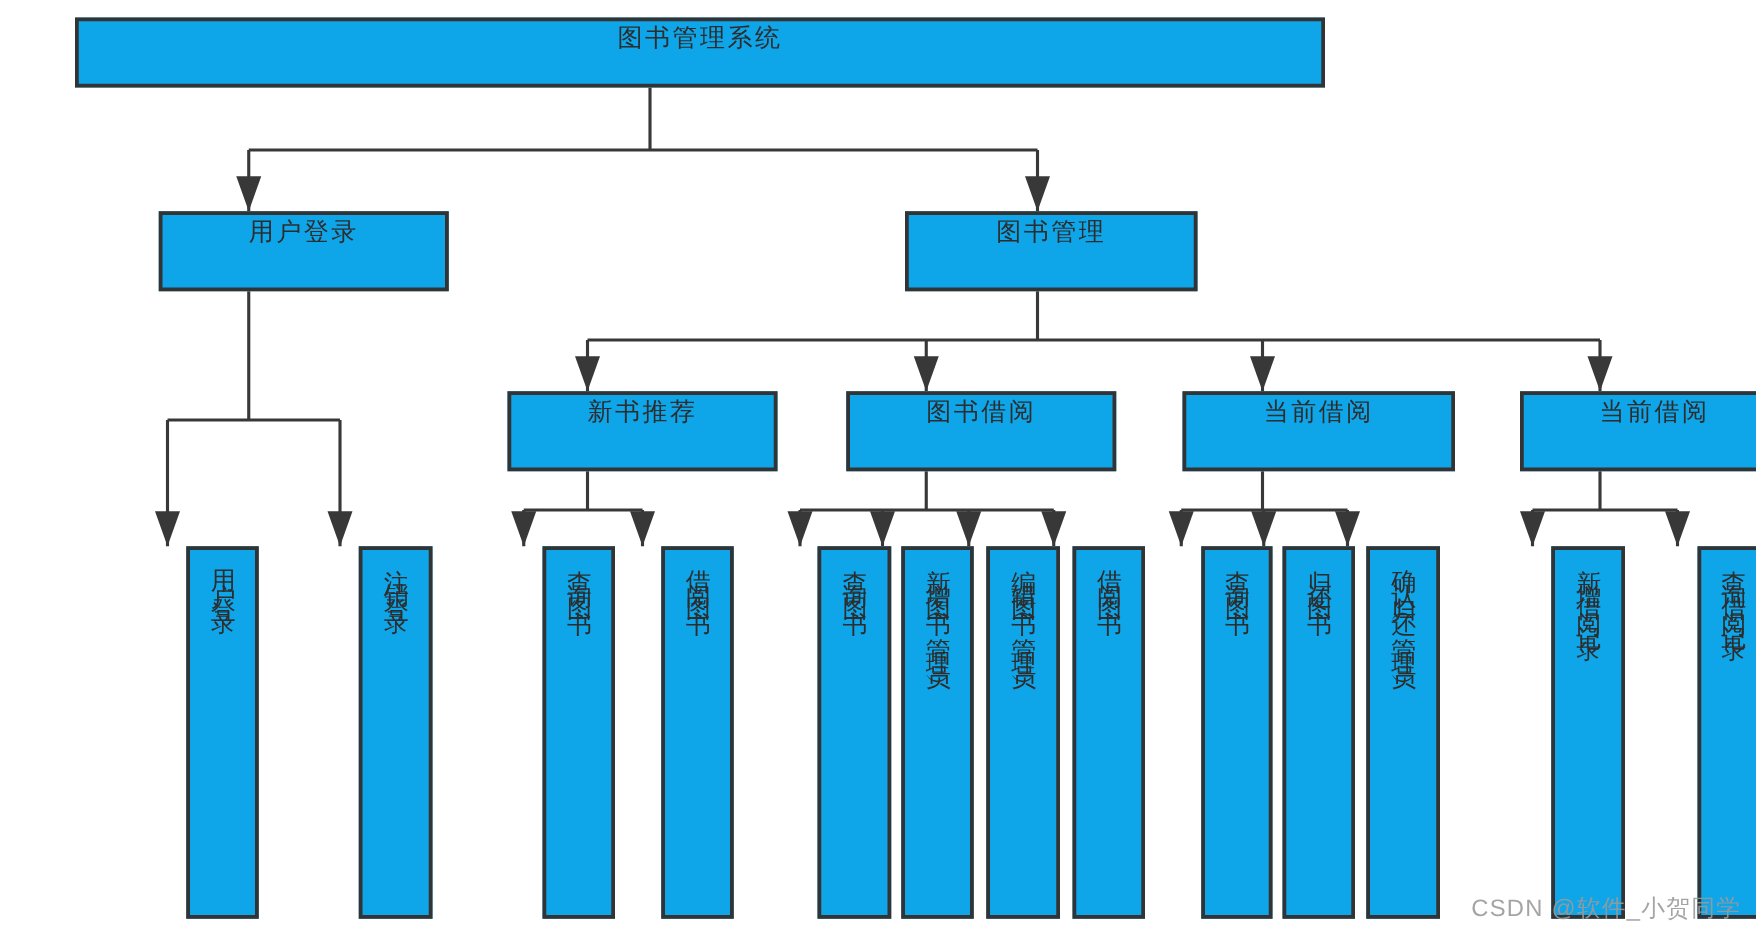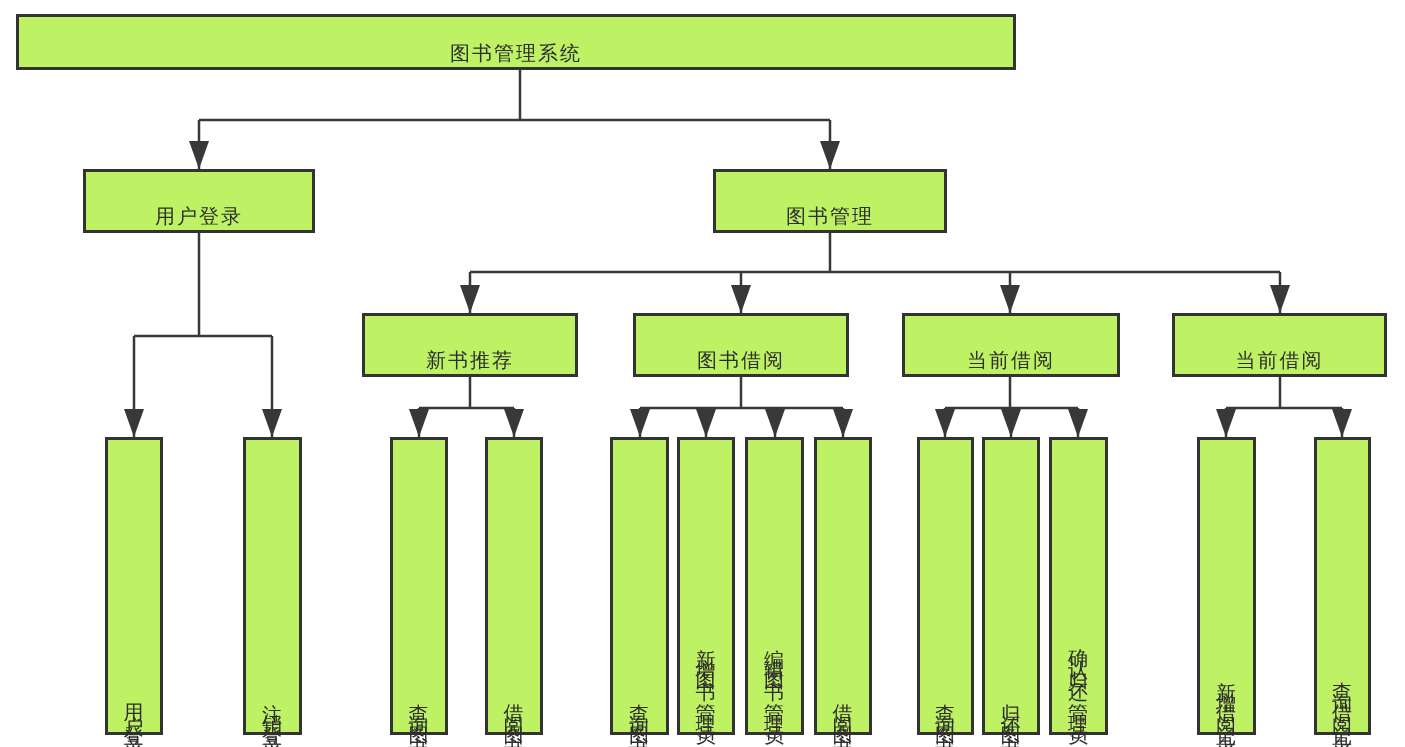--- a/index.html
+++ b/index.html
@@ -13,27 +13,28 @@
   }
   .connectors {
     position: absolute;
     left: 0; top: 0;
     width: 1405px; height: 747px;
     z-index: 0;
   }
   .node {
     position: absolute;
     box-sizing: border-box;
-    background: #bef264;
+    background: #0ea5e9;
     border: 3px solid #333333;
     display: flex;
-    align-items: flex-end;
+    align-items: flex-start;
     justify-content: center;
     z-index: 1;
     color: #2d2d2d;
+    margin-left: 44px;
   }
   .node.h span {
     font-size: 20px;
     letter-spacing: 2px;
     white-space: nowrap;
   }
   .node.v span {
     writing-mode: vertical-rl;
     font-size: 20px;
     letter-spacing: 11px;
@@ -99,21 +100,21 @@
     </g>
   </svg>
 
   <div class="node h" style="left:16px;top:14px;width:1000px;height:56px">
     <span>图书管理系统</span>
   </div>
 
   <div class="node h" style="left:83px;top:169px;width:232px;height:64px">
     <span>用户登录</span>
   </div>
-  <div class="node h" style="left:713px;top:169px;width:234px;height:64px">
+  <div class="node h" style="left:680px;top:169px;width:234px;height:64px">
     <span>图书管理</span>
   </div>
 
   <div class="node h" style="left:362px;top:313px;width:216px;height:64px">
     <span>新书推荐</span>
   </div>
   <div class="node h" style="left:633px;top:313px;width:216px;height:64px">
     <span>图书借阅</span>
   </div>
   <div class="node h" style="left:902px;top:313px;width:218px;height:64px">
@@ -160,13 +161,14 @@
     <span>确认归还（管理员）</span>
   </div>
 
   <div class="node v" style="left:1197px;top:437px;width:59px;height:298px">
     <span>新增借阅记录</span>
   </div>
   <div class="node v" style="left:1314px;top:437px;width:57px;height:298px">
     <span>查询借阅记录</span>
   </div>
 
+  <div class="watermark">CSDN @软件_小贺同学</div>
 </div>
 
 </body></html>

